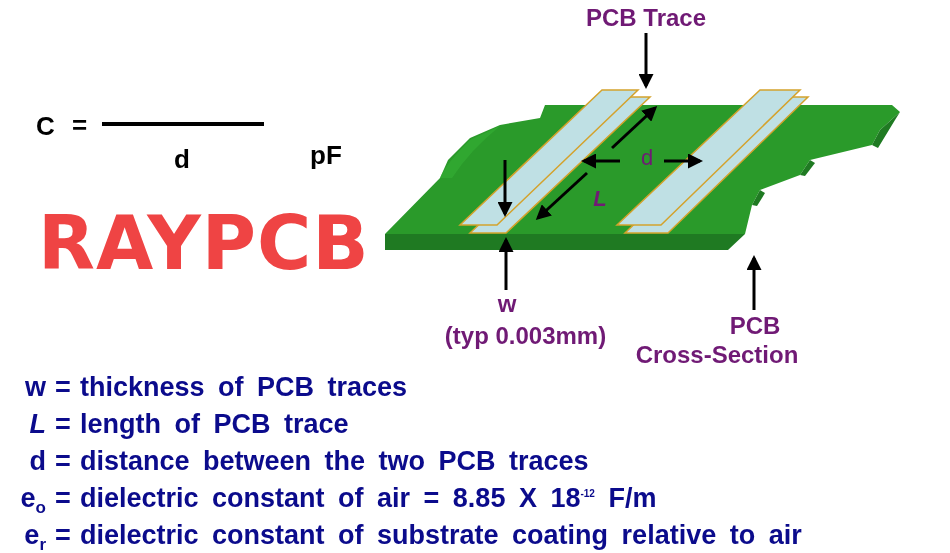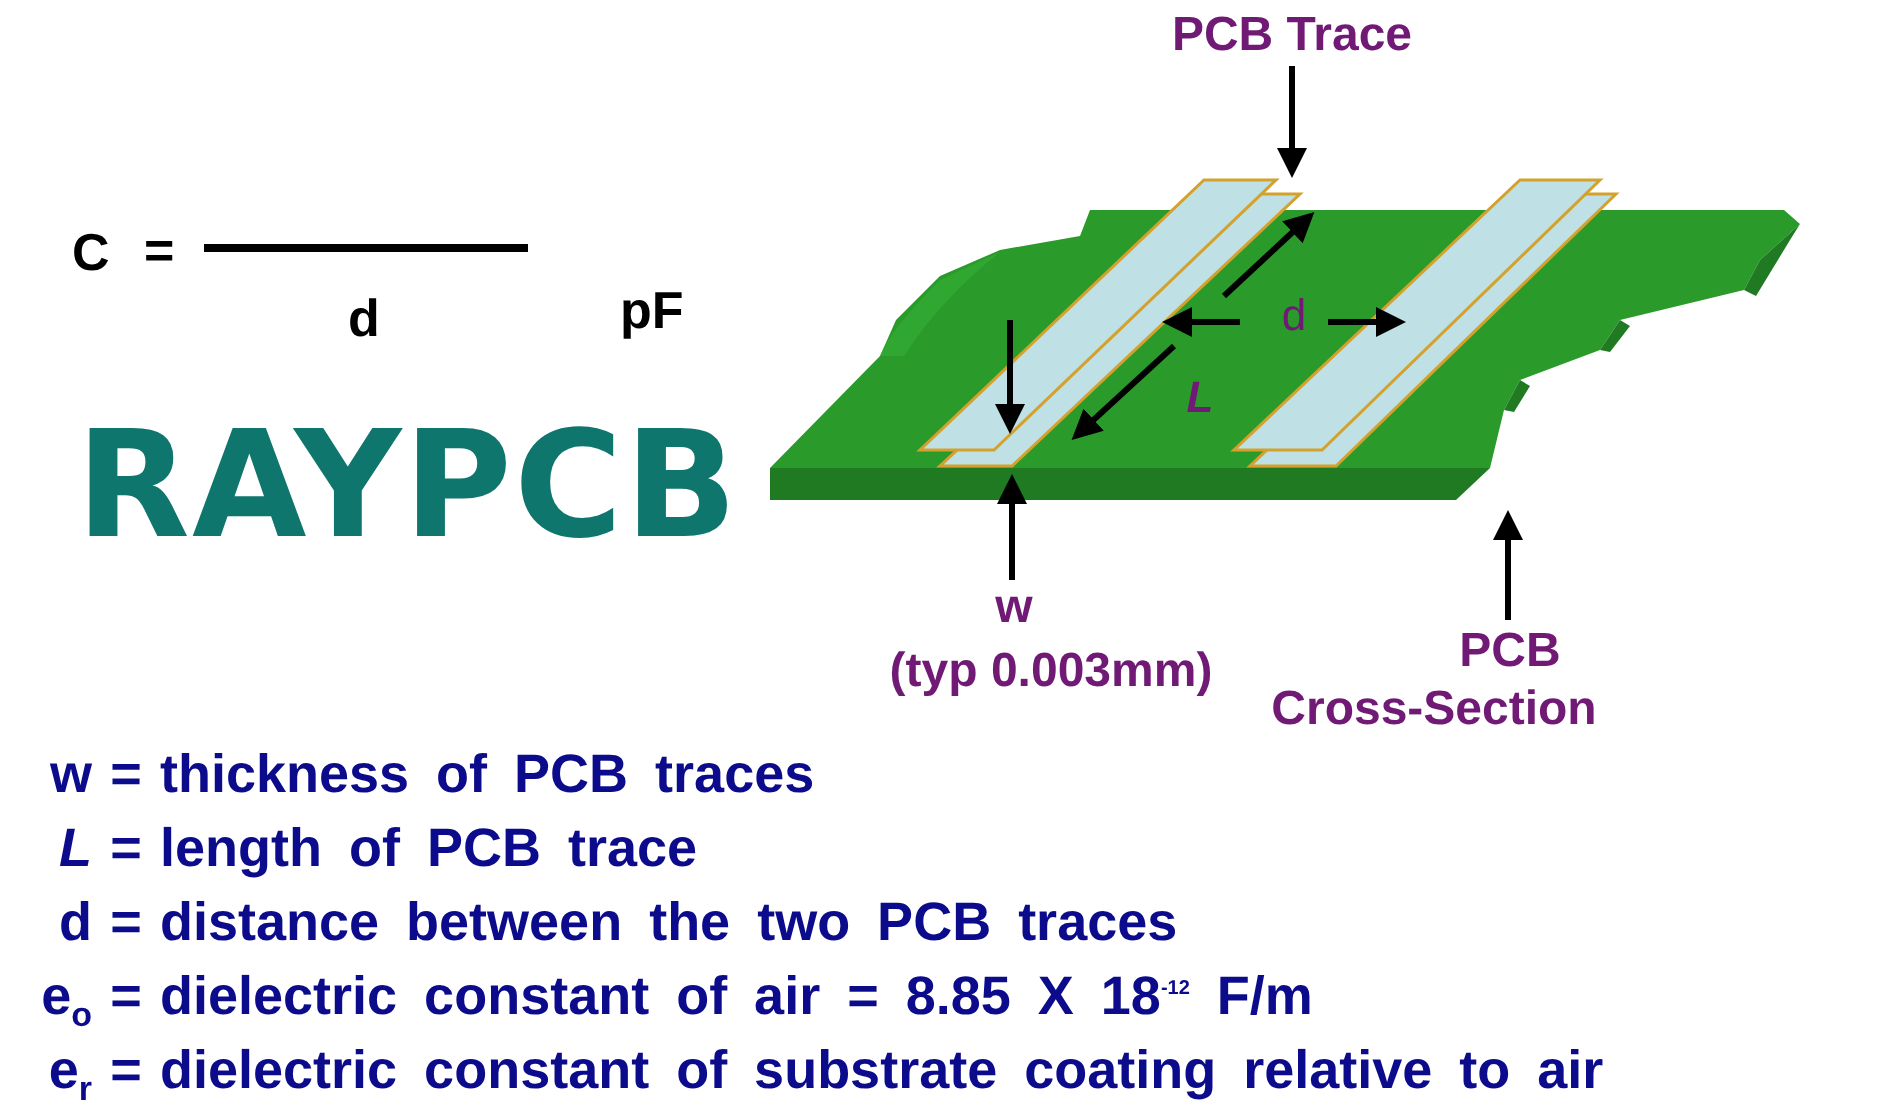--- a/index.html
+++ b/index.html
@@ -3,21 +3,21 @@
   <meta charset="utf-8">
   <style>
     html, body { margin: 0; padding: 0; background: #ffffff; }
     body { width: 950px; height: 553px; position: relative; overflow: hidden;
            font-family: "Liberation Sans", sans-serif; }
     .abs { position: absolute; }
     .formula { font-weight: bold; color: #000; font-size: 26px; }
     .frac-line { position: absolute; background: #000; height: 4px; }
     .sub { font-size: 17px; vertical-align: -6px; }
     .sup { font-size: 10px; vertical-align: 10px; }
-    .brand { font-family: "DejaVu Sans", sans-serif; font-weight: bold; color: #0f766e;
+    .brand { font-family: "DejaVu Sans", sans-serif; font-weight: bold; color: #ef4444;
              font-size: 74px; letter-spacing: 1px; }
     .label { font-weight: bold; color: #701a75; font-size: 24px; text-align: center; }
     .legend { color: #0b0b8c; font-weight: bold; font-size: 27px; word-spacing: 6px; white-space: nowrap; }
     .legend .sym { display: inline-block; width: 58px; text-align: right; }
     .legend .eq { display: inline-block; width: 34px; text-align: center; }
     .italic { font-style: italic; }
     svg { position: absolute; left: 0; top: 0; }
   </style>
 </head>
 <body>

